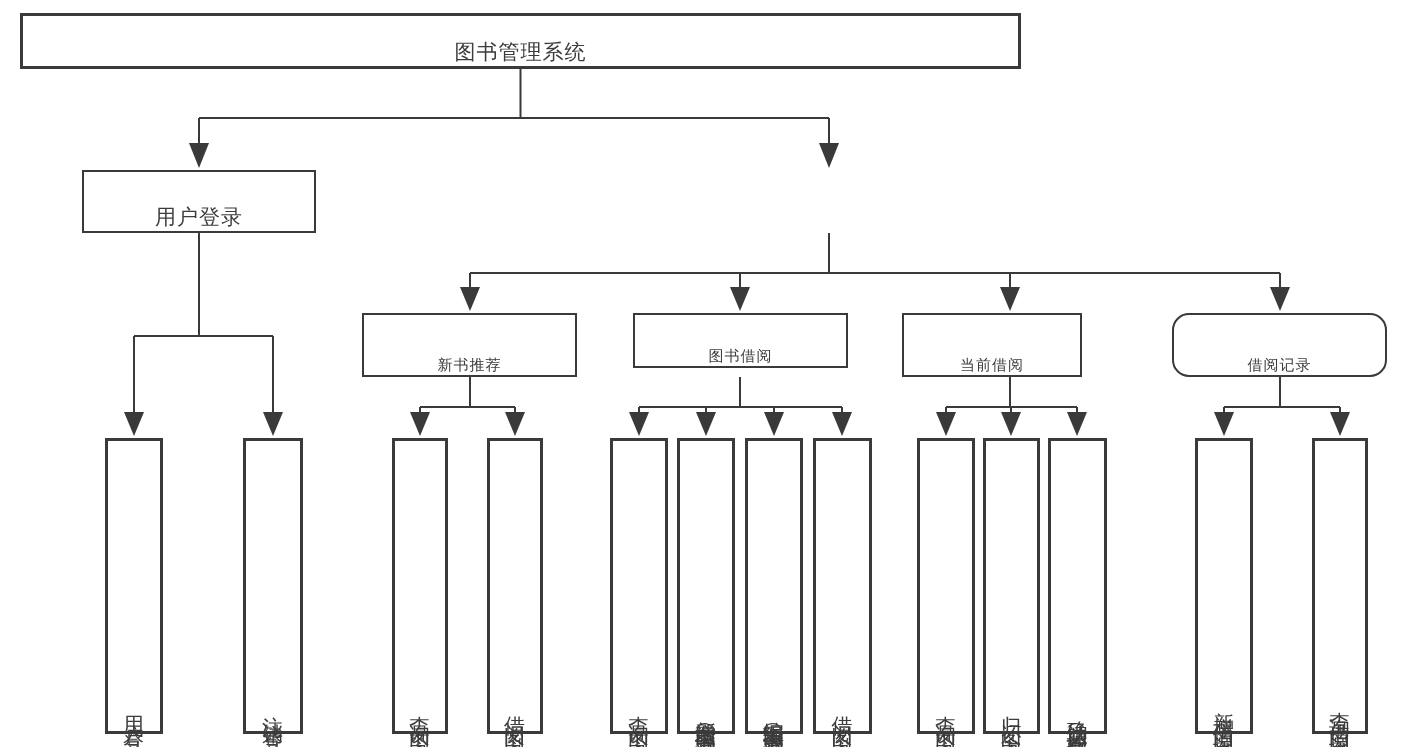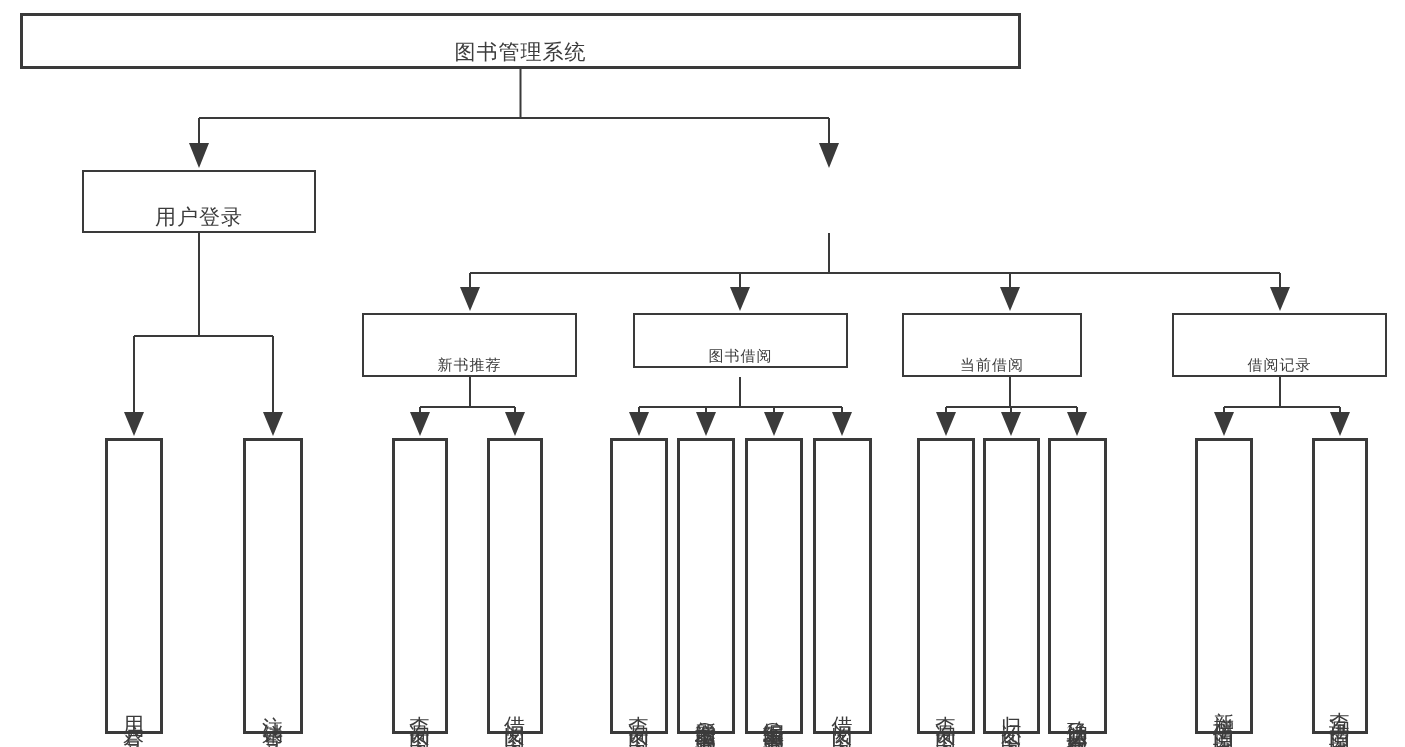--- a/index.html
+++ b/index.html
@@ -101,21 +101,21 @@
 
   <div class="node lvl3" style="left:362px;top:313px;width:215px;height:64px;">
     <span>新书推荐</span>
   </div>
   <div class="node lvl3" style="left:633px;top:313px;width:215px;height:55px;">
     <span>图书借阅</span>
   </div>
   <div class="node lvl3" style="left:902px;top:313px;width:180px;height:64px;">
     <span>当前借阅</span>
   </div>
-  <div class="node lvl3" style="left:1172px;top:313px;width:215px;height:64px;">
+  <div class="node lvl3" style="left:1172px;top:313px;width:215px;height:64px;border-radius:17px;">
     <span>借阅记录</span>
   </div>
 
   <div class="node leaf" style="left:105px;top:438px;width:58px;height:296px;">
     <span class="leaf-text">用户登录</span>
   </div>
   <div class="node leaf" style="left:243px;top:438px;width:60px;height:296px;">
     <span class="leaf-text">注销登录</span>
   </div>
 

